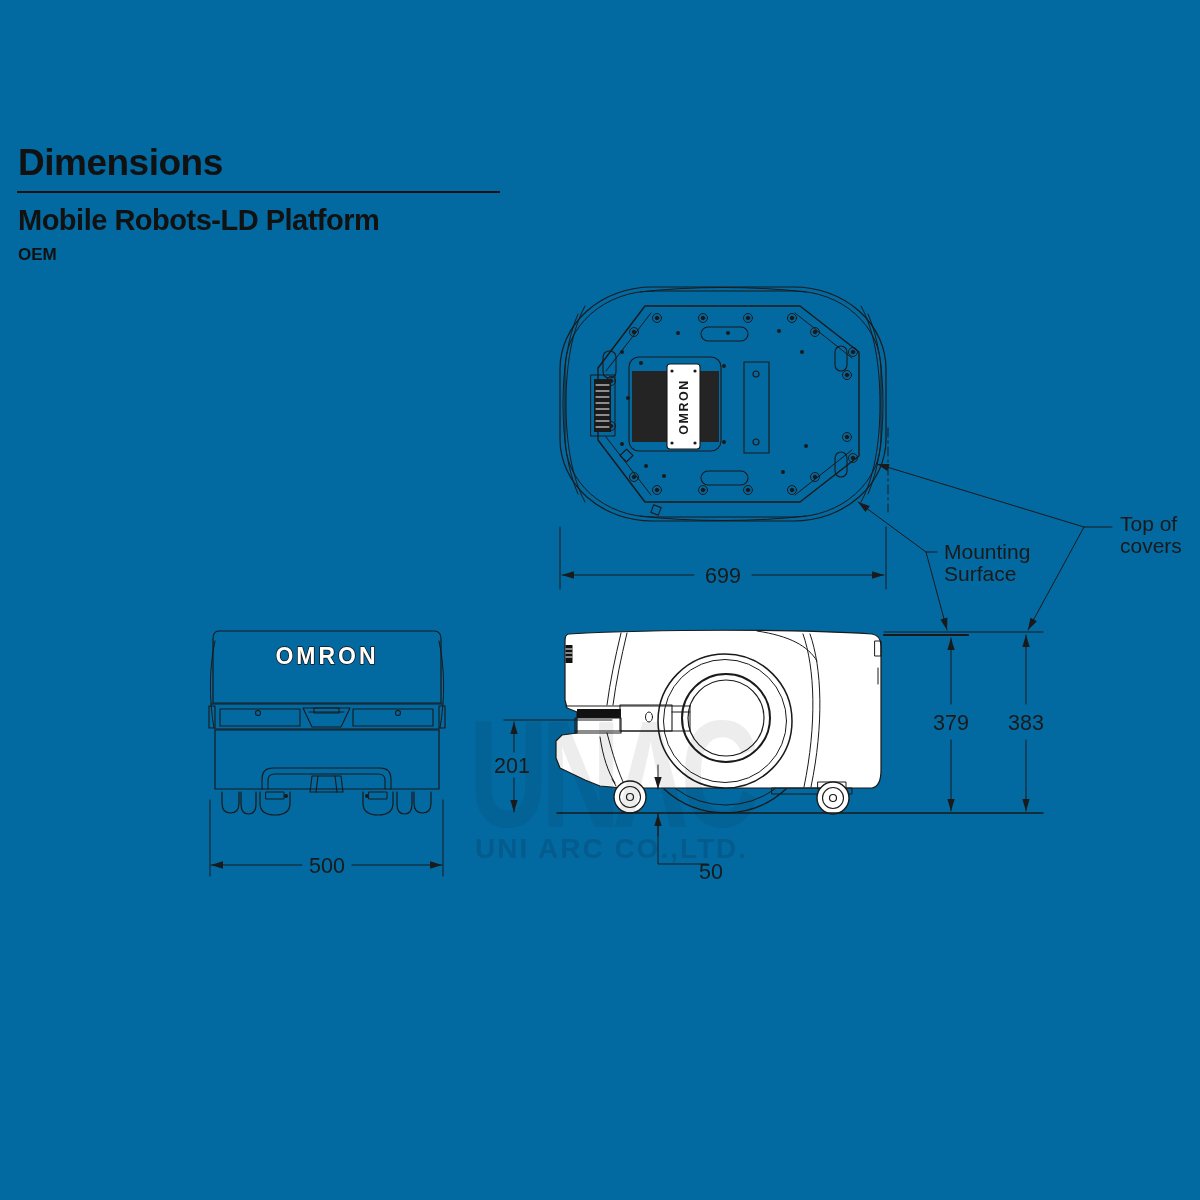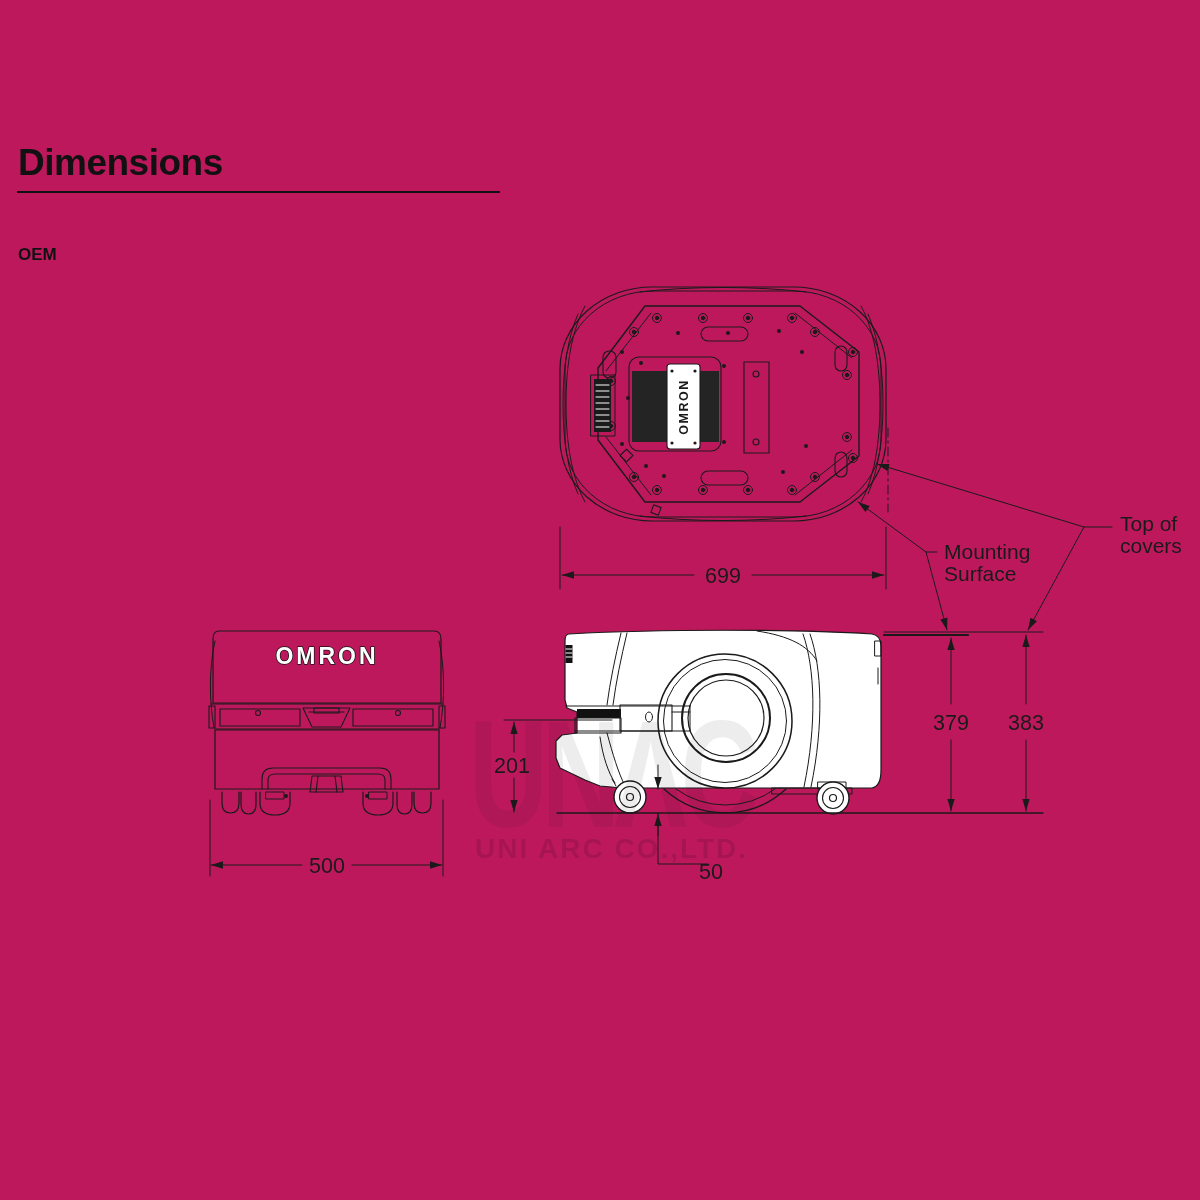--- a/index.html
+++ b/index.html
@@ -1,16 +1,16 @@
 <!DOCTYPE html>
 <html><head>
 <meta charset="utf-8">
 <style>
   html,body{margin:0;padding:0;background:#fff;}
-  #stage{position:relative;width:1200px;height:1200px;background:#be185d;overflow:hidden;
+  #stage{position:relative;width:1200px;height:1200px;background:#0369a1;overflow:hidden;
          font-family:"Liberation Sans", sans-serif;color:#111;}
   #drawing{position:absolute;left:0;top:0;z-index:1;}
   .hdr{position:absolute;z-index:3;left:18px;}
   #page-title{top:142px;font-size:37px;font-weight:bold;letter-spacing:-0.5px;}
   #title-rule{position:absolute;z-index:3;left:17px;top:191px;width:483px;height:0;
               border-top:2px solid #111;}
   #page-subtitle{top:204px;font-size:29px;font-weight:bold;letter-spacing:-0.5px;}
   #page-variant{top:245px;font-size:17px;font-weight:bold;}
   #watermark{position:absolute;left:17px;top:0;width:1200px;height:1027px;z-index:2;
              mix-blend-mode:multiply;pointer-events:none;}
@@ -23,20 +23,21 @@
   .dim{font-size:21.5px;fill:#1a1a1a;}
   .callout{font-size:21px;fill:#1a1a1a;}
 </style>
 </head>
 <body>
 
 <div id="stage">
 
   <div class="hdr" id="page-title">Dimensions</div>
   <div id="title-rule"></div>
+  <div class="hdr" id="page-subtitle">Mobile Robots-LD Platform</div>
   <div class="hdr" id="page-variant">OEM</div>
 
   <svg id="drawing" width="1200" height="1200" viewBox="0 0 1200 1200" fill="none" stroke="#1a1a1a" stroke-width="1.2" stroke-linecap="round" stroke-linejoin="round">
     <defs>
       <marker id="arr" viewBox="0 0 12 8" refX="11.5" refY="4" markerWidth="13" markerHeight="8.7" orient="auto-start-reverse" markerUnits="userSpaceOnUse">
         <path d="M0.5,0.6 L11.5,4 L0.5,7.4 Z" fill="#1a1a1a" stroke="none"></path>
       </marker>
     </defs>
 
     <g>

